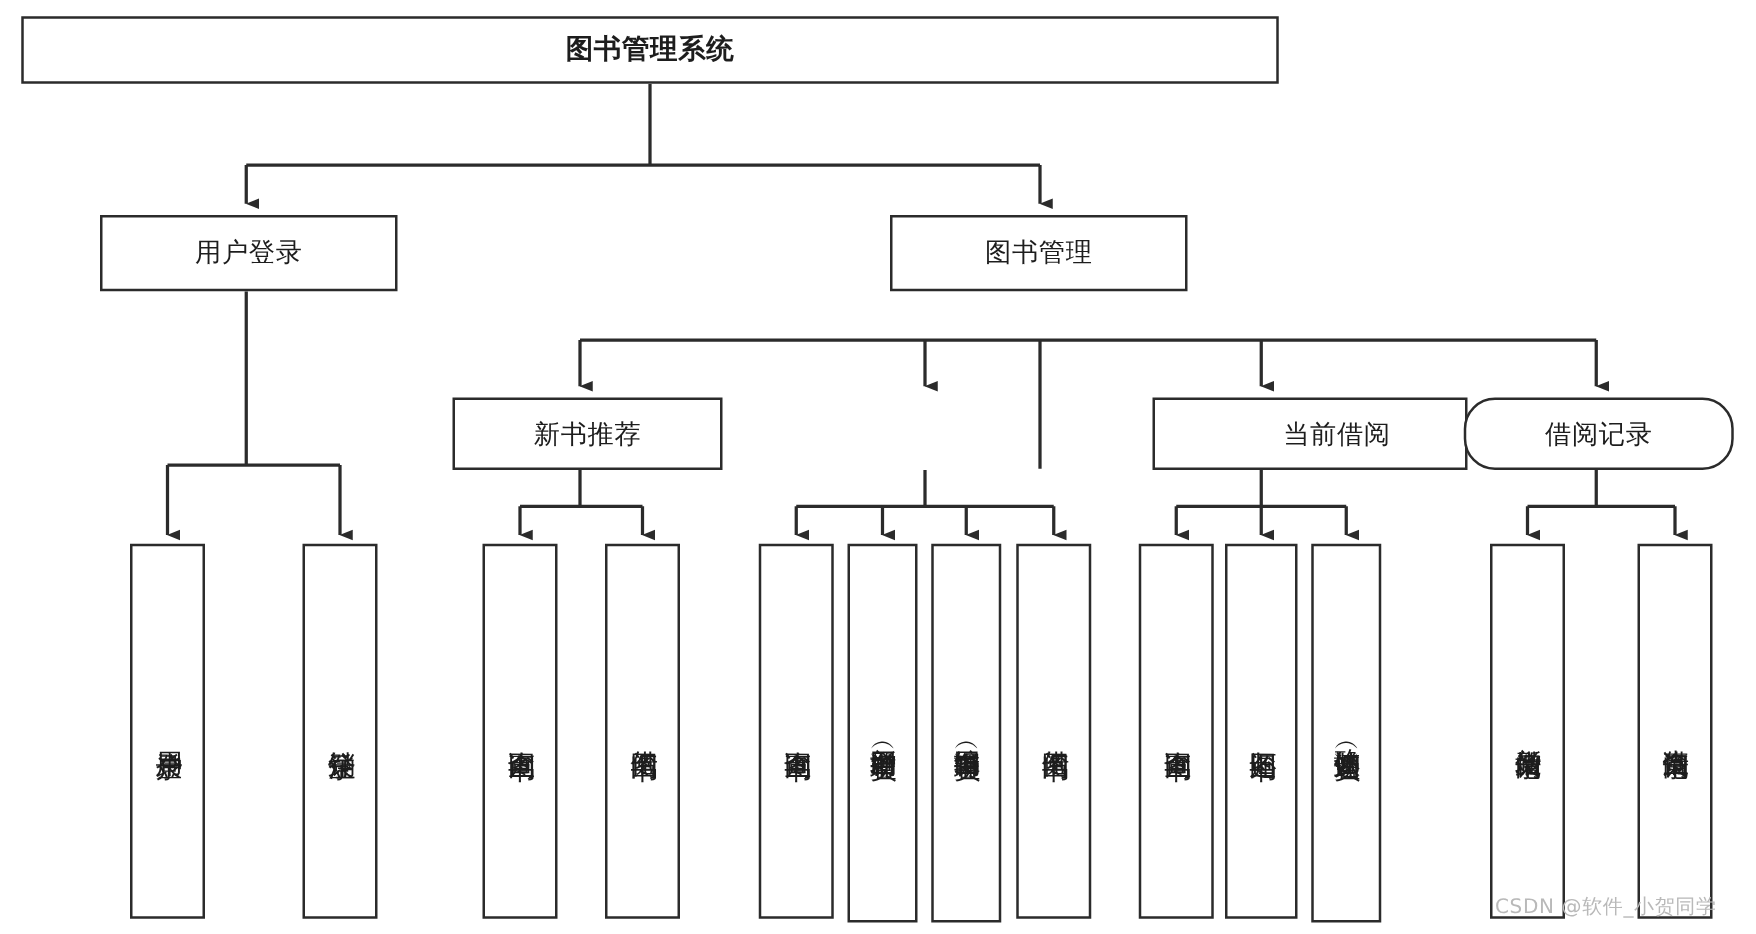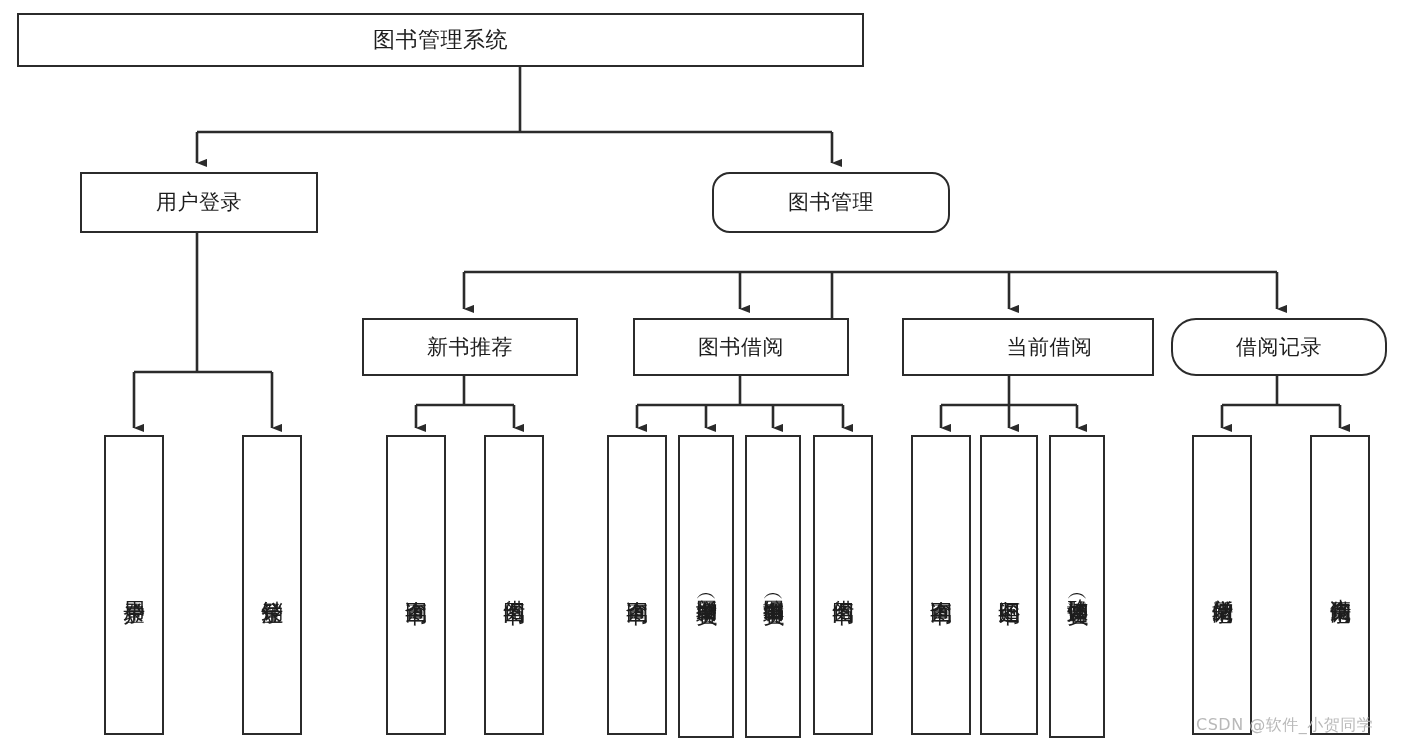--- a/index.html
+++ b/index.html
@@ -122,41 +122,38 @@
       <path d="M1009,405 L1009,428" marker-end="url(#arw)"></path>
       <path d="M1077,405 L1077,428" marker-end="url(#arw)"></path>
 
       <path d="M1277,376 L1277,405"></path>
       <path d="M1222,405 L1340,405"></path>
       <path d="M1222,405 L1222,428" marker-end="url(#arw)"></path>
       <path d="M1340,405 L1340,428" marker-end="url(#arw)"></path>
     </g>
   </svg>
 
-  <div class="node horiz level-1" style="left:17px; top:13px; width:847px; height:54px;">
+  <div class="node horiz level-1" style="left:17px; top:13px; width:1006px; height:54px;font-weight:bold;">
     <span class="label">图书管理系统</span>
   </div>
 
   <div class="node horiz level-2" style="left:80px; top:172px; width:238px; height:61px;">
     <span class="label">用户登录</span>
   </div>
 
-  <div class="node horiz level-2" style="left:712px; top:172px; width:238px; height:61px;border-radius:18px;">
+  <div class="node horiz level-2" style="left:712px; top:172px; width:238px; height:61px;">
     <span class="label">图书管理</span>
   </div>
 
   <div class="node horiz level-3" style="left:362px; top:318px; width:216px; height:58px;">
     <span class="label">新书推荐</span>
   </div>
 
-  <div class="node horiz level-3" style="left:633px; top:318px; width:216px; height:58px;">
-    <span class="label">图书借阅</span>
-  </div>
-
-  <div class="node horiz level-3" style="left:902px; top:318px; width:252px; height:58px;padding-left:43px;">
+
+  <div class="node horiz level-3" style="left:922px; top:318px; width:252px; height:58px;padding-left:43px;">
     <span class="label">当前借阅</span>
   </div>
 
   <div class="node horiz level-3" style="left:1171px; top:318px; width:216px; height:58px;border-radius:25px;">
     <span class="label">借阅记录</span>
   </div>
 
   <div class="node vert" style="left:104px; top:435px; width:60px; height:300px;">
     <span class="label">用户登录</span>
   </div>

